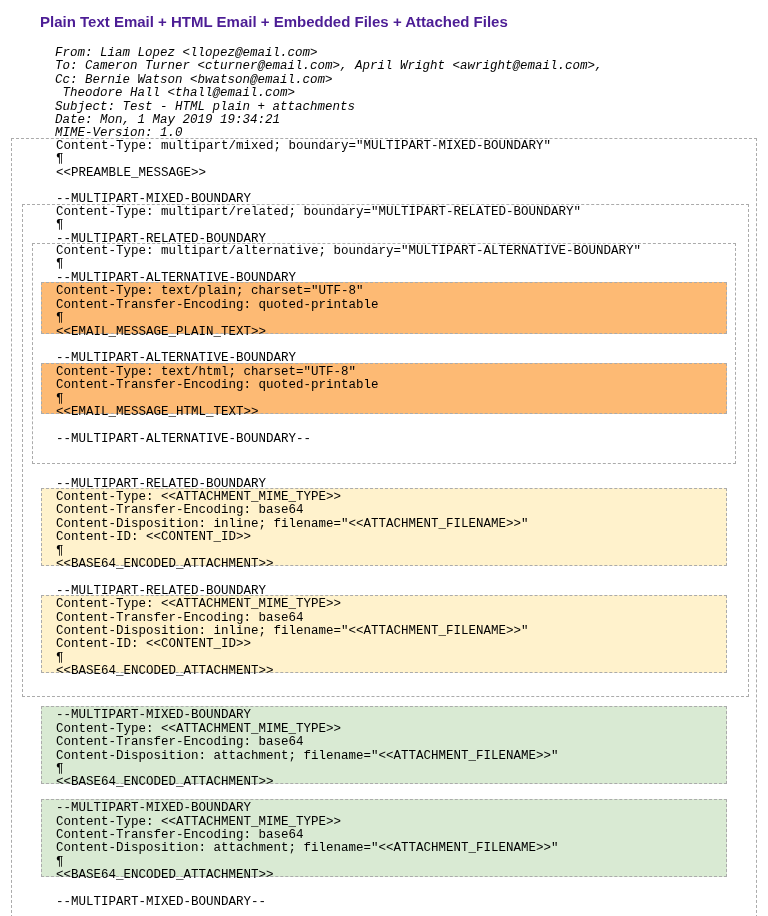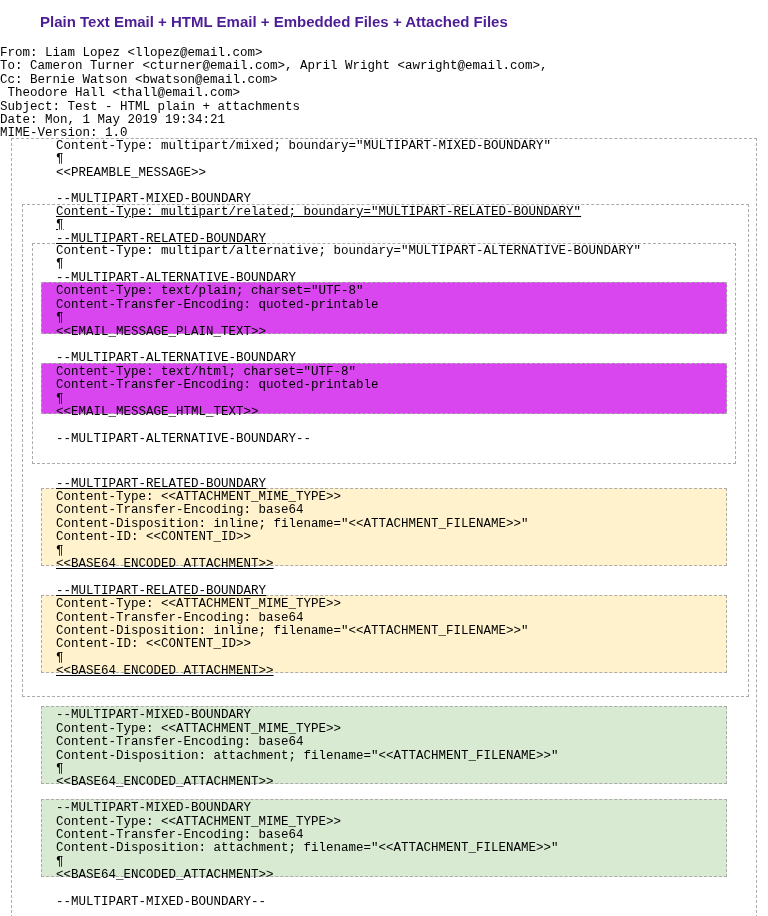--- a/index.html
+++ b/index.html
@@ -28,36 +28,36 @@
     color: #000;
     margin-top: 17px;
   }
   .line {
     white-space: pre;
     position: relative;
     z-index: 2;
   }
   .gap { height: 13.4px; }
 
-  .headers { position: relative; z-index: 2; }
+  .headers { margin-left: 55px; position: relative; z-index: 2; font-style: italic; }
 
   .box { border: 1px dashed #ababab; }
   .box-mixed   { margin: -3px 11px 0 11px; padding: 1px 0 8px 0; }
   .box-related { margin: -3px 7px  0 10px; padding: 1px 0 4px 0; }
   .box-alt     { margin: -3px 12px 0 9px;  padding: 1px 0 17px 0; }
 
   .part-box { border: 1px dashed #ababab; padding: 2px 0 7px 0; }
-  .fill-blue   { background: #d946ef; margin: -3px 8px  0 8px;  }
+  .fill-blue   { background: #fdba74; margin: -3px 8px  0 8px;  }
   .fill-yellow { background: #fff2cc; margin: -3px 21px 0 18px; }
   .fill-green  { background: #d9ead3; margin: -4px 29px 0 29px; }
 
   .tail { margin-top: -8px; }
 
   .pl-mixed   { padding-left: 44px; }
-  .pl-related { padding-left: 33px; text-decoration: underline; }
+  .pl-related { padding-left: 33px; }
   .pl-alt     { padding-left: 23px; }
   .pl-part    { padding-left: 14px; }
 </style>
 </head>
 <body>
 
 <div>
 
   <div class="title">Plain Text Email + HTML Email + Embedded Files + Attached Files</div>
 

